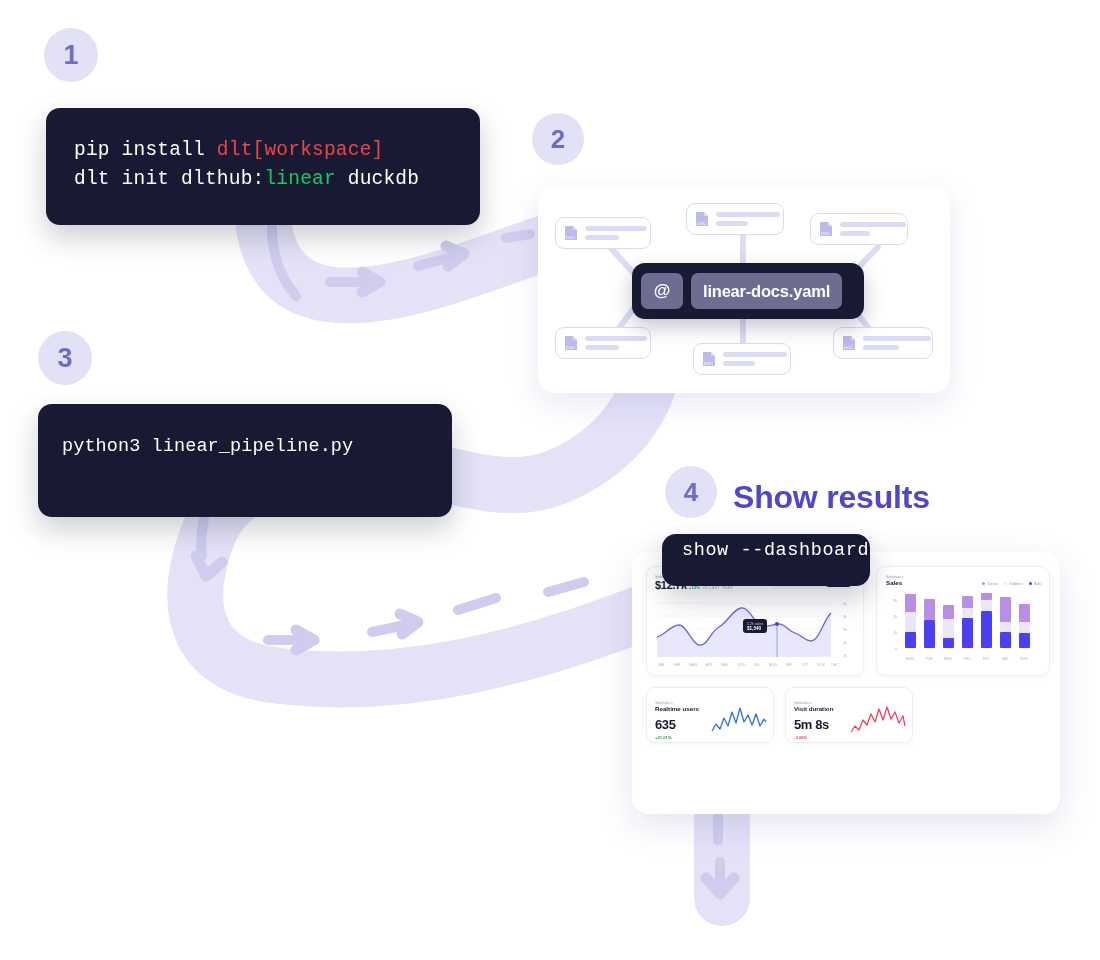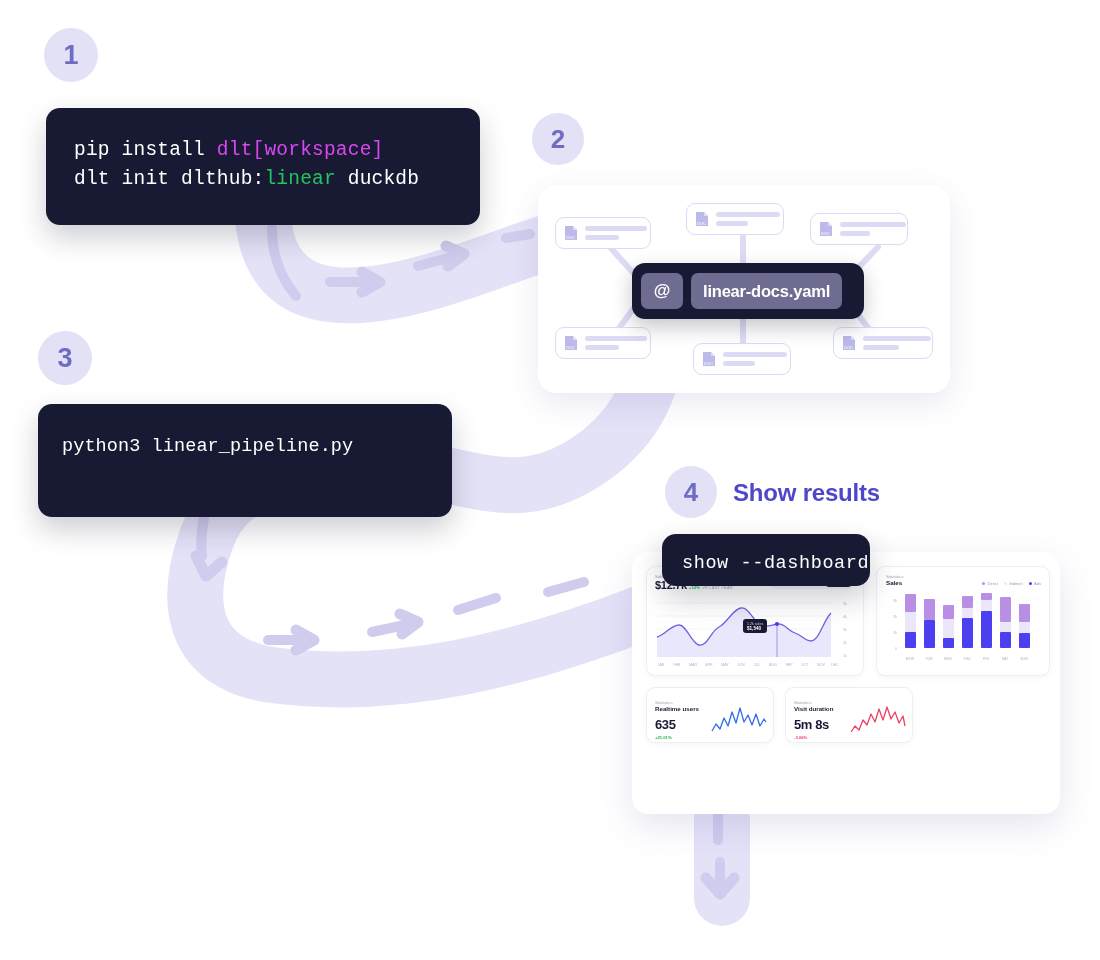--- a/index.html
+++ b/index.html
@@ -23,40 +23,40 @@
     font-size: 27px; font-weight: bold; color: #6f6cc4;
     font-family: "Liberation Sans", sans-serif;
   }
   #badge1 { left: 44px; top: 28px; }
   #badge2 { left: 532px; top: 113px; width: 52px; height: 52px; font-size: 26px; }
   #badge3 { left: 38px; top: 331px; }
   #badge4 { left: 665px; top: 466px; width: 52px; height: 52px; font-size: 26px; }
 
   .step4-title {
     position: absolute; left: 733px; top: 479px;
-    font-size: 24px; font-weight: bold; color: #4f46c9;
+    font-size: 32px; font-weight: bold; color: #4f46c9;
     letter-spacing: -0.2px;
   }
 
   
   .terminal {
     position: absolute;
     background: #181a33;
     border-radius: 14px;
     font-family: "Liberation Mono", monospace;
     color: #ffffff;
     box-shadow: 0 12px 28px rgba(24,26,51,0.22);
   }
   #term1 { left: 46px; top: 108px; width: 434px; height: 117px; padding: 28px 0 0 28px; }
   #term3 { left: 38px; top: 404px; width: 414px; height: 113px; padding: 28px 0 0 24px; }
-  #term4 { left: 662px; top: 534px; width: 208px; height: 52px; padding: 15px 0 0 20px; }
+  #term4 { left: 662px; top: 534px; width: 208px; height: 52px; padding: 2px 0 0 20px; }
   .tline { font-size: 19.5px; line-height: 29px; white-space: pre; letter-spacing: 0.2px; }
   #term3 .tline { font-size: 18.5px; letter-spacing: 0.1px; }
   #term4 .tline { font-size: 18.5px; letter-spacing: 0.6px; }
-  .t-yellow { color: #d946ef; }
+  .t-yellow { color: #ef4444; }
   .t-cyan { color: #22c55e; }
   .t-green { color: #3fd43f; }
 
   
   #docs-panel {
     position: absolute; left: 538px; top: 185px;
     width: 412px; height: 208px;
     background: #ffffff; border-radius: 18px;
     box-shadow: 0 10px 30px rgba(80,76,160,0.13);
   }

